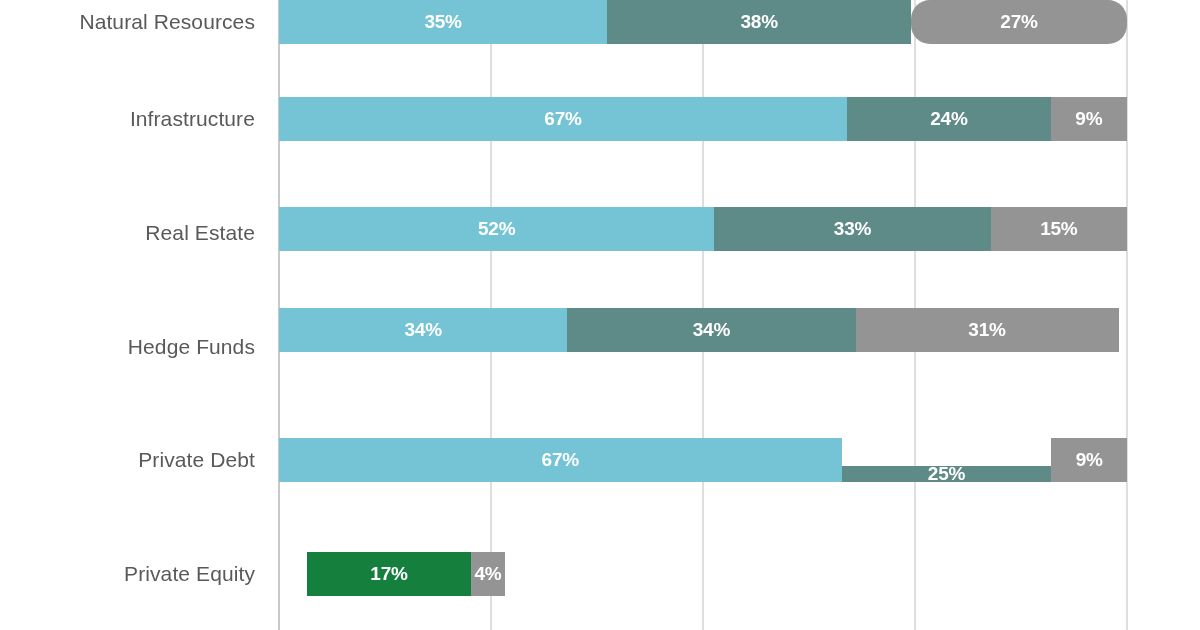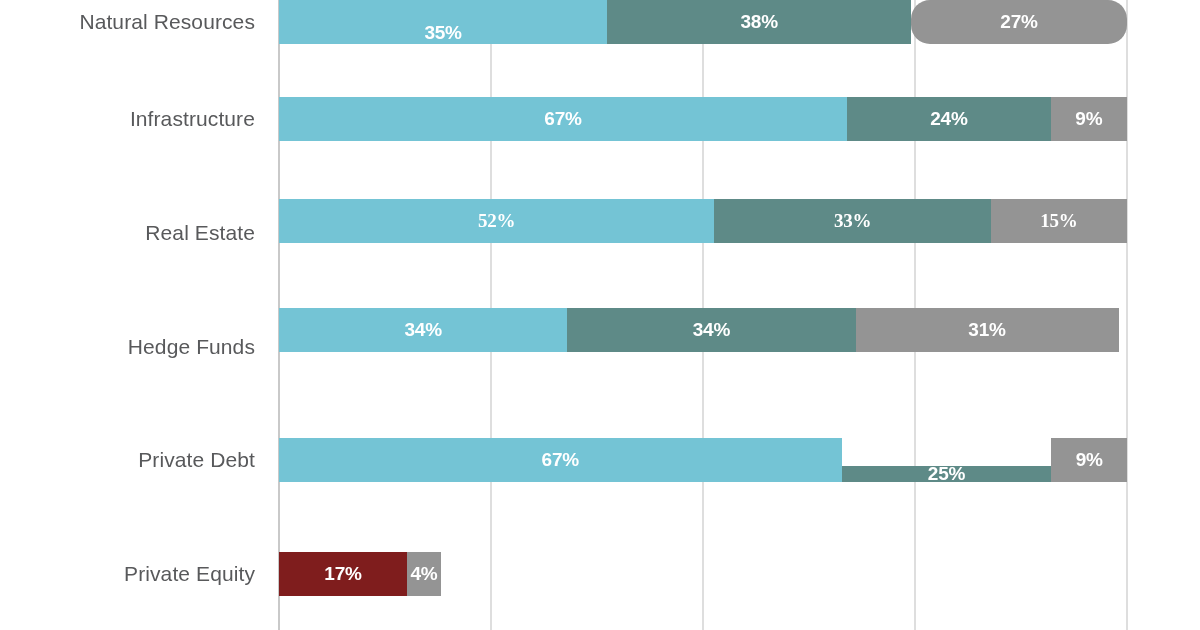--- a/index.html
+++ b/index.html
@@ -54,42 +54,42 @@
 
   <div class="plot-left-axis"></div>
   <div id="gridlines">
       <div class="gridline" style="left: 490px;"></div>
       <div class="gridline" style="left: 702px;"></div>
       <div class="gridline" style="left: 914px;"></div>
       <div class="gridline" style="left: 1126px;"></div>
     </div>
   <div id="rows-layer">
       <div class="row" style="left: 279px; top: 0px;">
-        <div class="seg" style="width: 348px; background: rgb(116, 196, 213); align-items: flex-end;">
+        <div class="seg" style="width: 348px; background: rgb(116, 196, 213);">
           <span class="seg-label">35%</span>
         </div>
         <div class="seg" style="width: 322.24px; background: rgb(94, 138, 135);">
           <span class="seg-label">38%</span>
         </div>
         <div class="seg" style="width: 228.96px; background: rgb(148, 148, 148); border-radius: 19px;">
           <span class="seg-label">27%</span>
         </div>
       </div>
       <div class="row" style="left: 279px; top: 97px;">
         <div class="seg" style="width: 568.16px; background: rgb(116, 196, 213);">
           <span class="seg-label">67%</span>
         </div>
         <div class="seg" style="width: 203.52px; background: rgb(94, 138, 135);">
           <span class="seg-label">24%</span>
         </div>
         <div class="seg" style="width: 76.32px; background: rgb(148, 148, 148);">
           <span class="seg-label">9%</span>
         </div>
       </div>
-      <div class="row" style="left: 279px; top: 199px; font-family: Liberation Serif, serif;">
+      <div class="row" style="left: 279px; top: 207px;">
         <div class="seg" style="width: 440.96px; background: rgb(116, 196, 213);">
           <span class="seg-label">52%</span>
         </div>
         <div class="seg" style="width: 279.84px; background: rgb(94, 138, 135);">
           <span class="seg-label">33%</span>
         </div>
         <div class="seg" style="width: 138px; background: rgb(148, 148, 148);">
           <span class="seg-label">15%</span>
         </div>
       </div>
@@ -109,21 +109,21 @@
           <span class="seg-label">67%</span>
         </div>
         <div class="seg" style="width: 212px; background: rgb(94, 138, 135); margin-top: 28px;">
           <span class="seg-label">25%</span>
         </div>
         <div class="seg" style="width: 76.32px; background: rgb(148, 148, 148);">
           <span class="seg-label">9%</span>
         </div>
       </div>
       <div class="row" style="left: 279px; top: 552px;">
-        <div class="seg" style="width: 128px; background: #7f1d1d;">
+        <div class="seg" style="width: 164px; background: #15803d; margin-left: 28px;">
           <span class="seg-label">17%</span>
         </div>
         <div class="seg" style="width: 33.92px; background: rgb(148, 148, 148);">
           <span class="seg-label">4%</span>
         </div>
       </div>
     </div>
   <div id="labels-layer">
       <div class="cat-label" style="top: 10px;">Natural Resources</div>
       <div class="cat-label" style="top: 107px;">Infrastructure</div>

